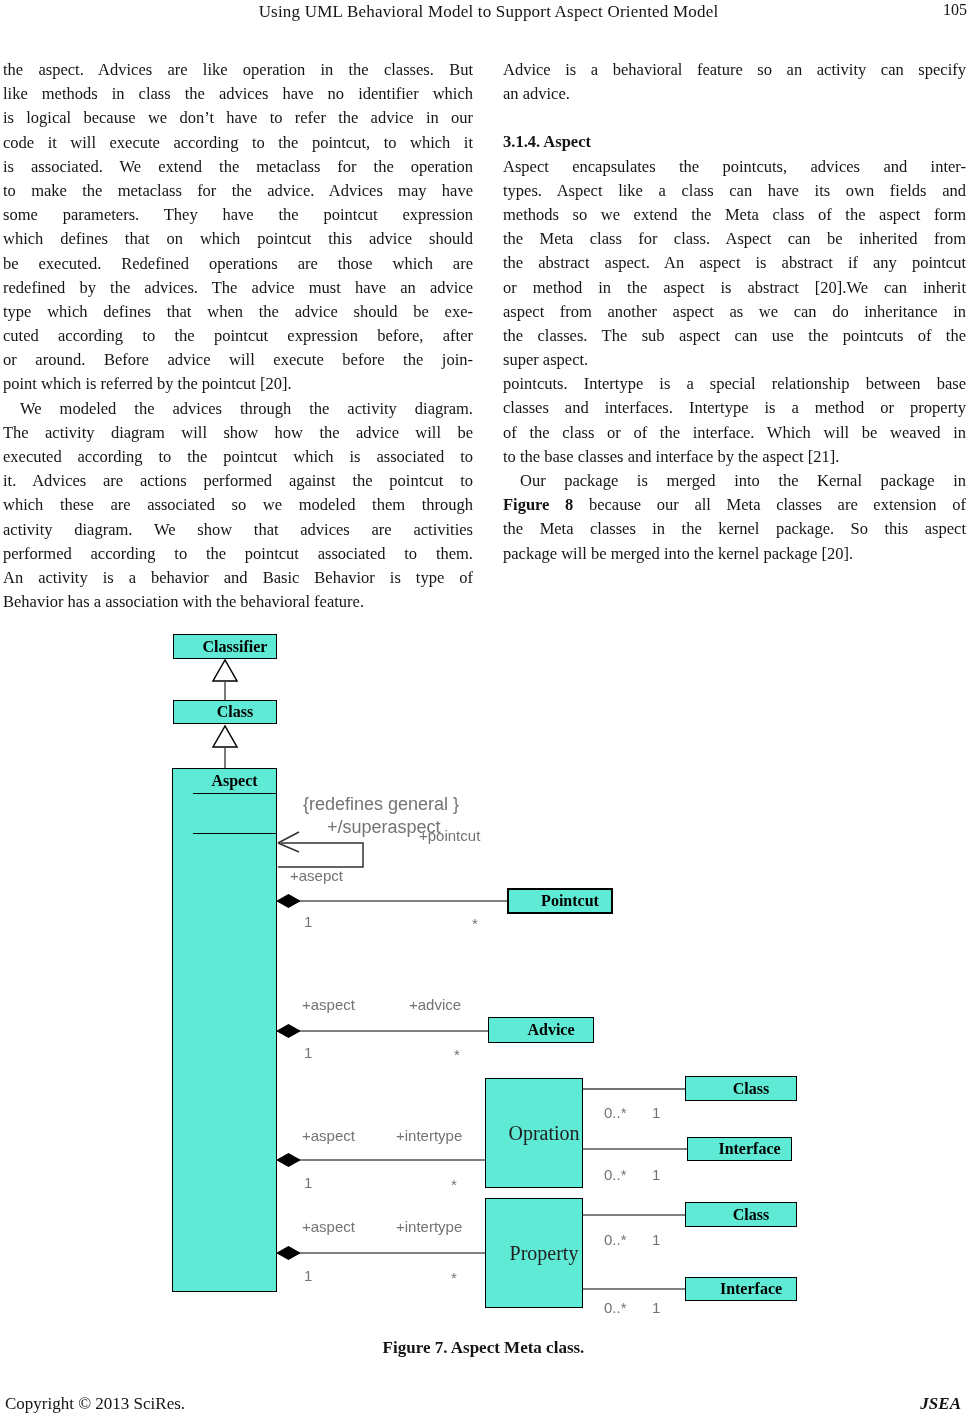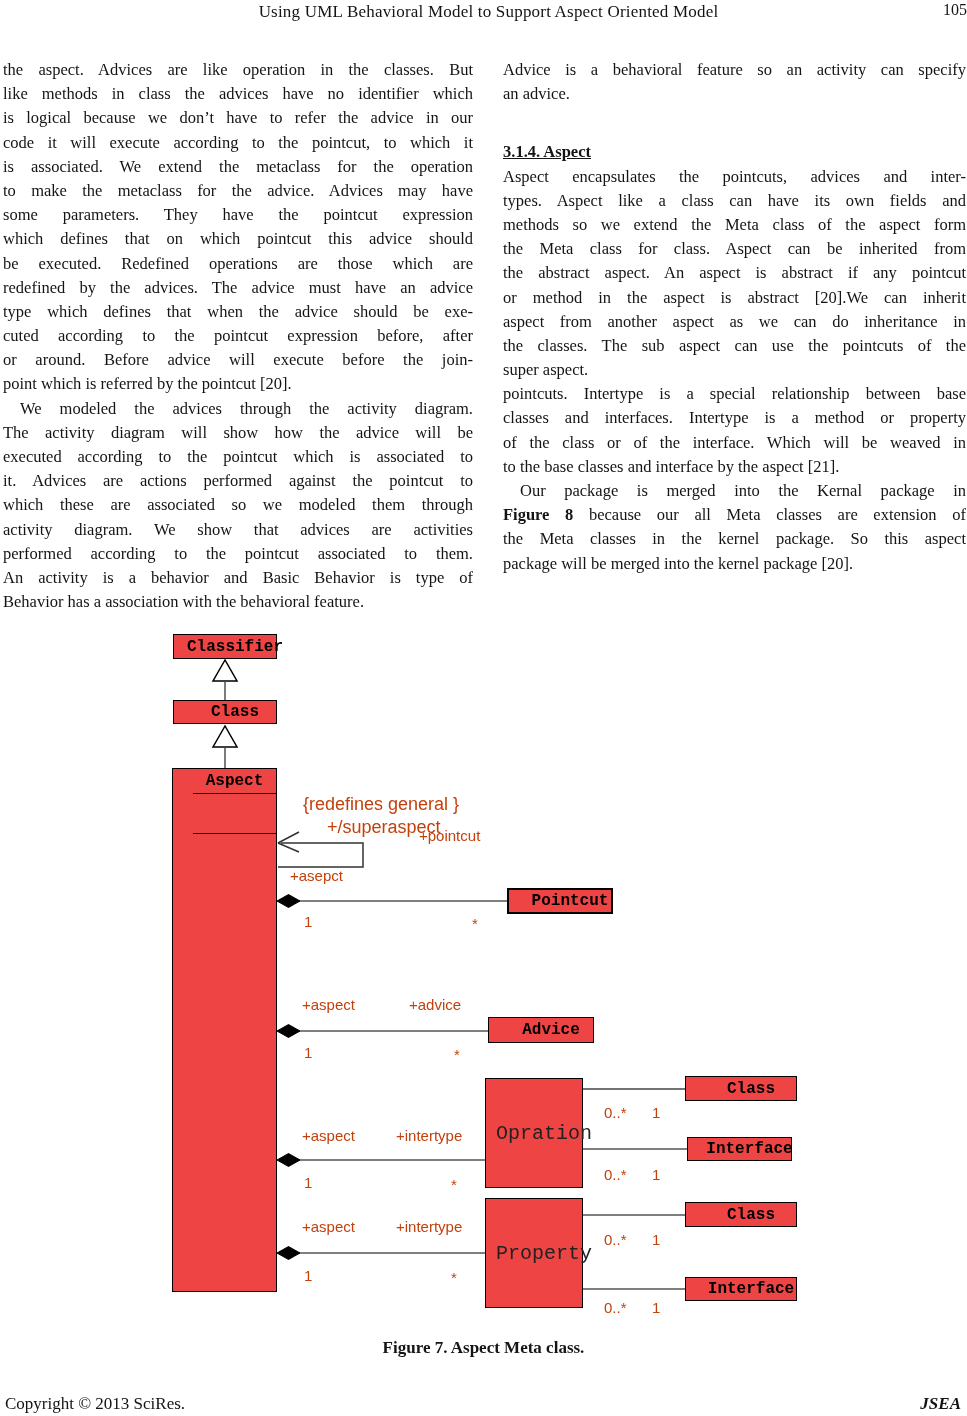--- a/index.html
+++ b/index.html
@@ -12,33 +12,33 @@
   .hdr-title { position:absolute; top:2px; left:5px; width:100%; text-align:center;
     font-size:17px; letter-spacing:.2px; }
   .hdr-page { position:absolute; top:1px; right:0; font-size:16px; }
   
   .col { position:absolute; top:58px; font-size:16.5px; line-height:24.2px; }
   .col-left  { left:3px;   width:470px; }
   .col-right { left:503px; width:463px; }
   .line { height:24.2px; overflow:hidden; text-align:justify; text-align-last:justify; }
   .line.nojust { text-align-last:left; }
   .line.indent { text-indent:17px; }
-  .line.heading { margin-top:34px;text-decoration:underline; }
+  .line.heading { margin-top:24px; }
   
   .overlay { position:absolute; left:0; top:0; }
-  .uml-box { position:absolute; border:1.5px solid #000; background:#ef4444; box-sizing:border-box;
+  .uml-box { position:absolute; border:1.5px solid #000; background:#5eead4; box-sizing:border-box;
     display:flex; align-items:center; justify-content:center;
-    font-family:Liberation Mono, monospace; font-weight:bold; font-size:16px; color:#000;padding-left:20px; }
+    font-family:Liberation Serif, serif; font-weight:bold; font-size:16px; color:#000;padding-left:20px; }
   .uml-box.plain { font-weight:normal; font-size:20px; color:#222; }
   .uml-box.aspect { flex-direction:column; align-items:stretch; justify-content:flex-start;gap:16px; }
   .compartment { box-sizing:border-box; }
   .compartment.name { height:25px; border-bottom:1.5px solid #000;
     display:flex; align-items:center; justify-content:center; }
   .compartment.mid { height:24px; border-bottom:1.5px solid #000; }
-  .dlabel { position:absolute; font-family:"Liberation Sans", sans-serif; font-size:15px; color:#c2410c;
+  .dlabel { position:absolute; font-family:"Liberation Sans", sans-serif; font-size:15px; color:#737373;
     white-space:nowrap; }
   .dlabel.big { font-size:18px; }
   
   .caption { position:absolute; top:1338px; left:0; width:100%; text-align:center;
     font-size:17px; font-weight:bold; }
   .foot-left { position:absolute; top:1394px; left:5px; font-size:17px; }
   .foot-right { position:absolute; top:1394px; right:6px; font-size:17px;
     font-weight:bold; font-style:italic; }
 </style>
 </head>

